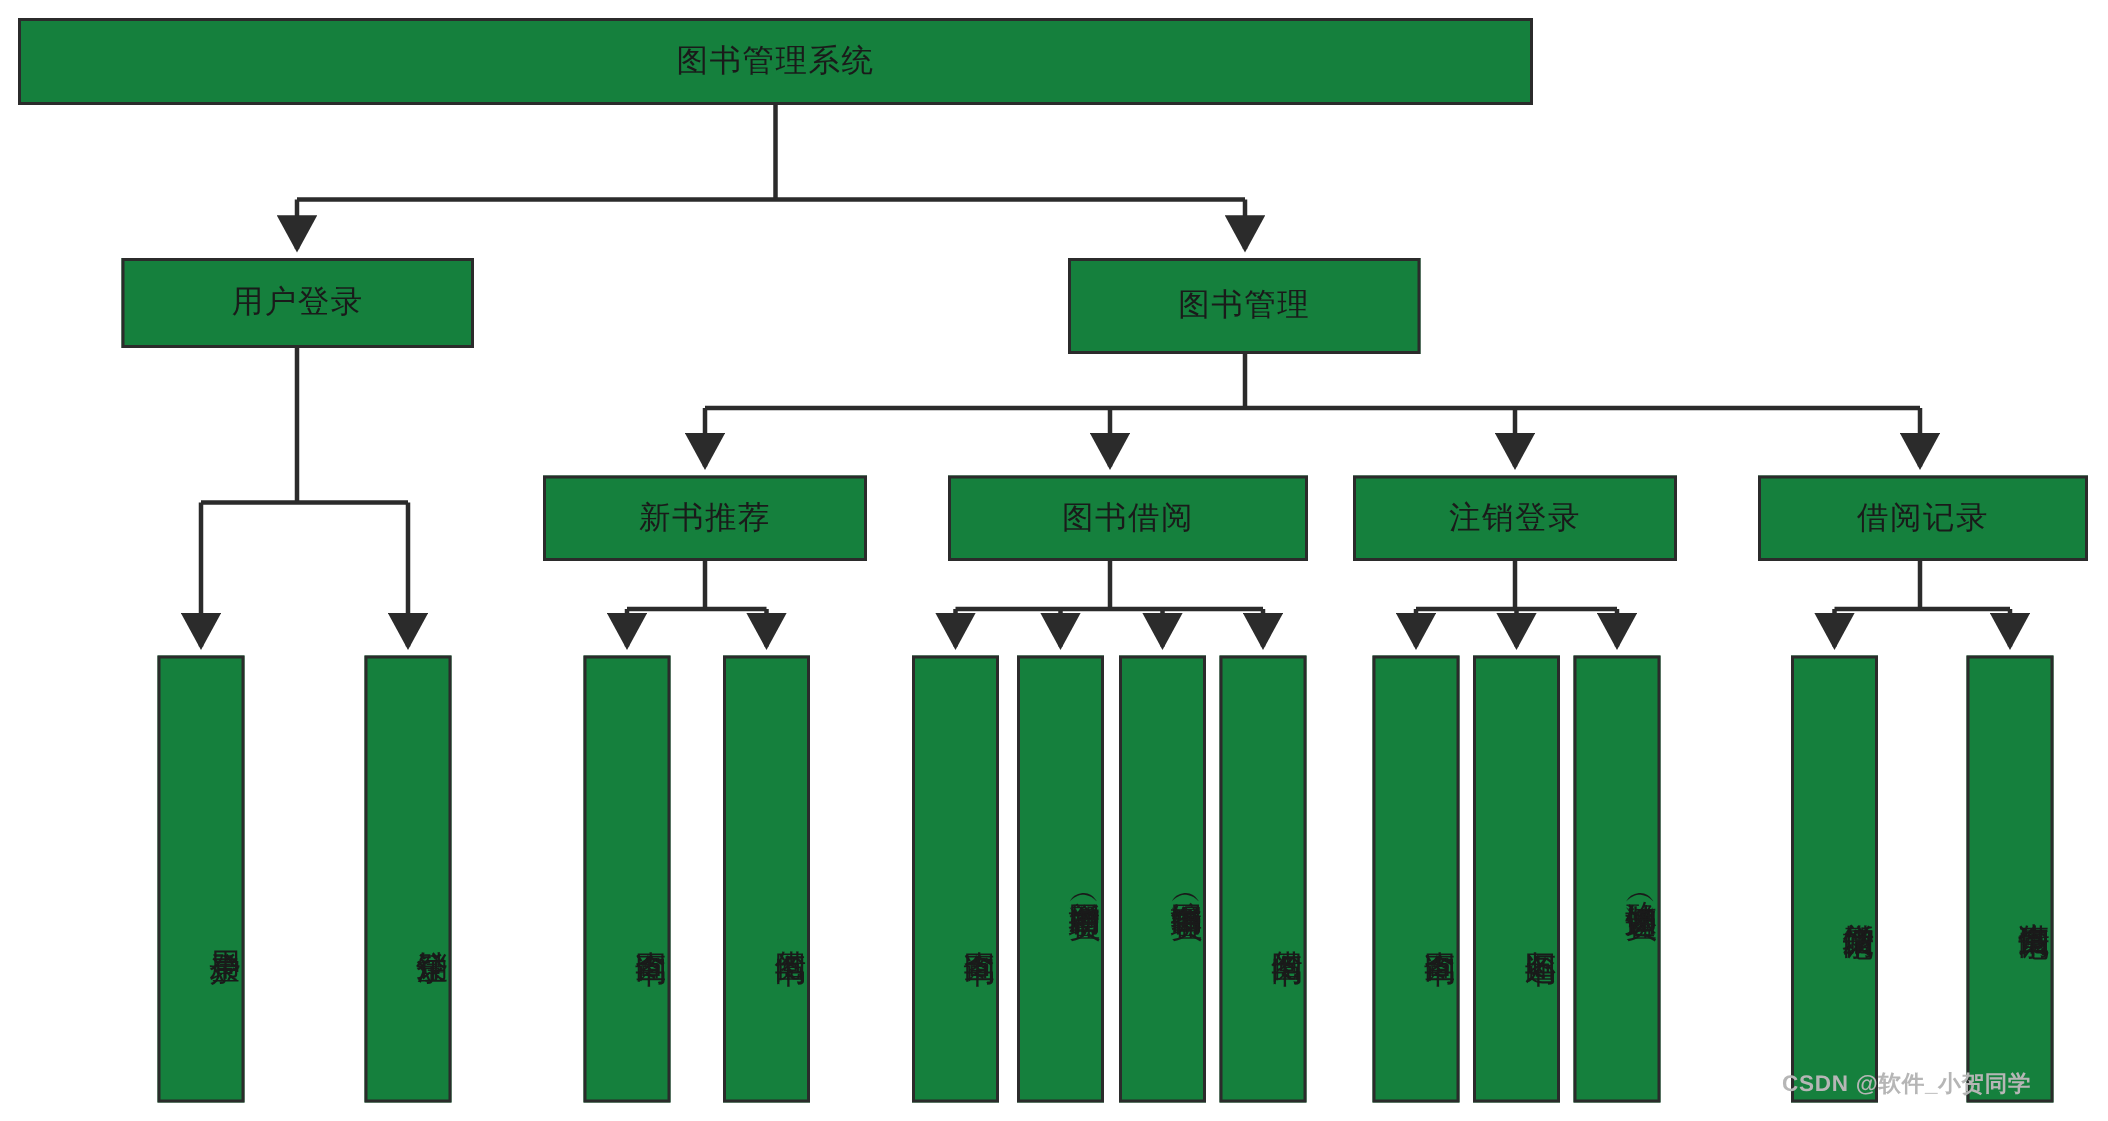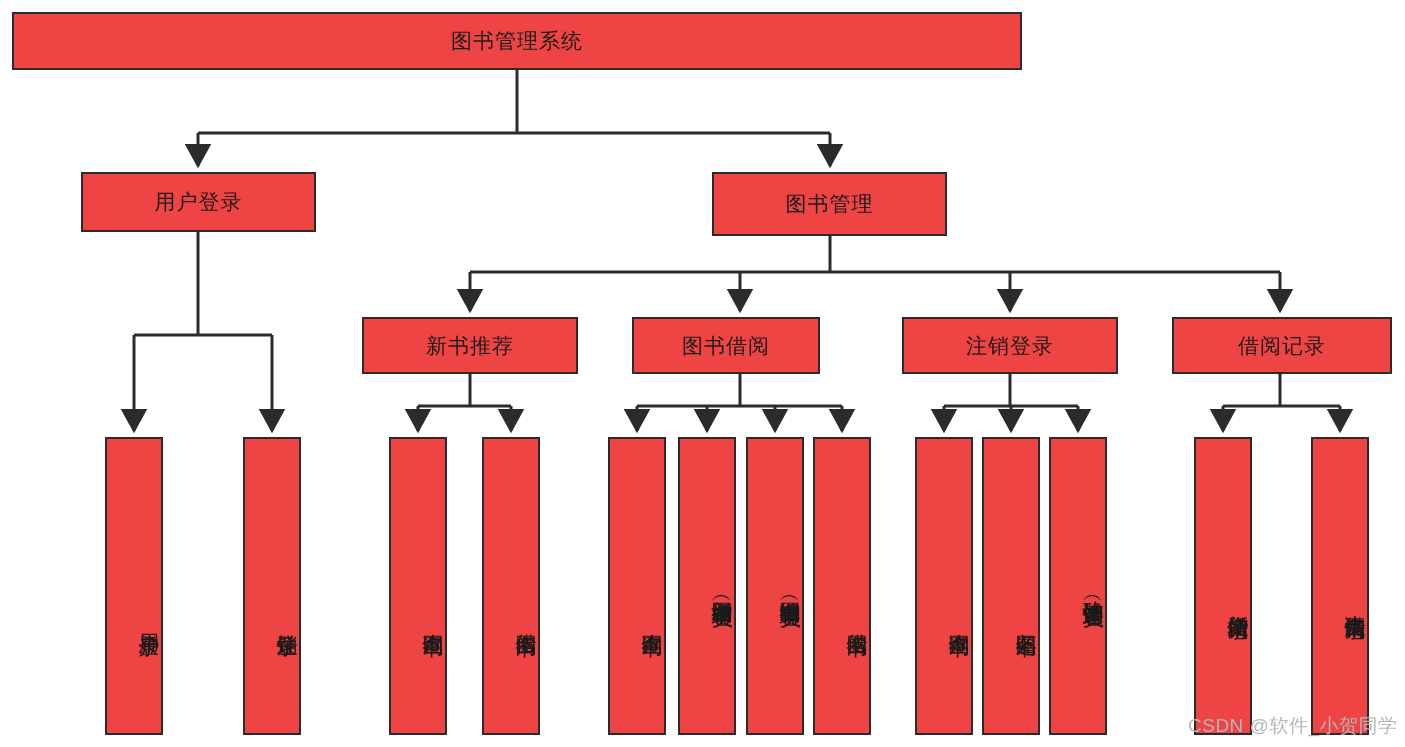--- a/index.html
+++ b/index.html
@@ -23,21 +23,21 @@
     position: absolute;
     left: 0;
     top: 0;
     width: 1405px;
     height: 747px;
   }
   .node {
     position: absolute;
     box-sizing: border-box;
     border: 2px solid #2b2b2b;
-    background: #ef4444;
+    background: #15803d;
     display: flex;
     align-items: center;
     justify-content: center;
     color: #1a1a1a;
   }
   .node-h {
     font-size: 21px;
     letter-spacing: 1px;
     line-height: 1.2;
   }
@@ -52,25 +52,26 @@
     padding-top: 6px;
     white-space: nowrap;
   }
   .node-v.tall {
     padding-top: 4px;
   }
   #watermark {
     position: absolute;
     left: 1188px;
     top: 713px;
-    font-size: 19px;
+    font-size: 15px;
     color: #b6b6b6;
     letter-spacing: 0.5px;
     white-space: nowrap;
     pointer-events: none;
+    font-weight: bold;
   }
 </style>
 </head>
 <body>
 
 <div id="canvas">
 
   <svg id="edges" viewBox="0 0 1405 747" xmlns="http://www.w3.org/2000/svg">
     <defs>
       <marker id="arrow" viewBox="0 0 12 12" refX="10" refY="6" markerWidth="9" markerHeight="9" orient="auto-start-reverse">
@@ -128,21 +129,21 @@
   <div class="node node-h" style="left:81px; top:172px; width:235px; height:60px;">
     <span>用户登录</span>
   </div>
   <div class="node node-h" style="left:712px; top:172px; width:235px; height:64px;">
     <span>图书管理</span>
   </div>
 
   <div class="node node-h" style="left:362px; top:317px; width:216px; height:57px;">
     <span>新书推荐</span>
   </div>
-  <div class="node node-h" style="left:632px; top:317px; width:188px; height:57px;">
+  <div class="node node-h" style="left:632px; top:317px; width:240px; height:57px;">
     <span>图书借阅</span>
   </div>
   <div class="node node-h" style="left:902px; top:317px; width:216px; height:57px;">
     <span>注销登录</span>
   </div>
   <div class="node node-h" style="left:1172px; top:317px; width:220px; height:57px;">
     <span>借阅记录</span>
   </div>
 
   <div class="node node-v" style="left:105px; top:437px; width:58px; height:298px; padding-top:66px;">

